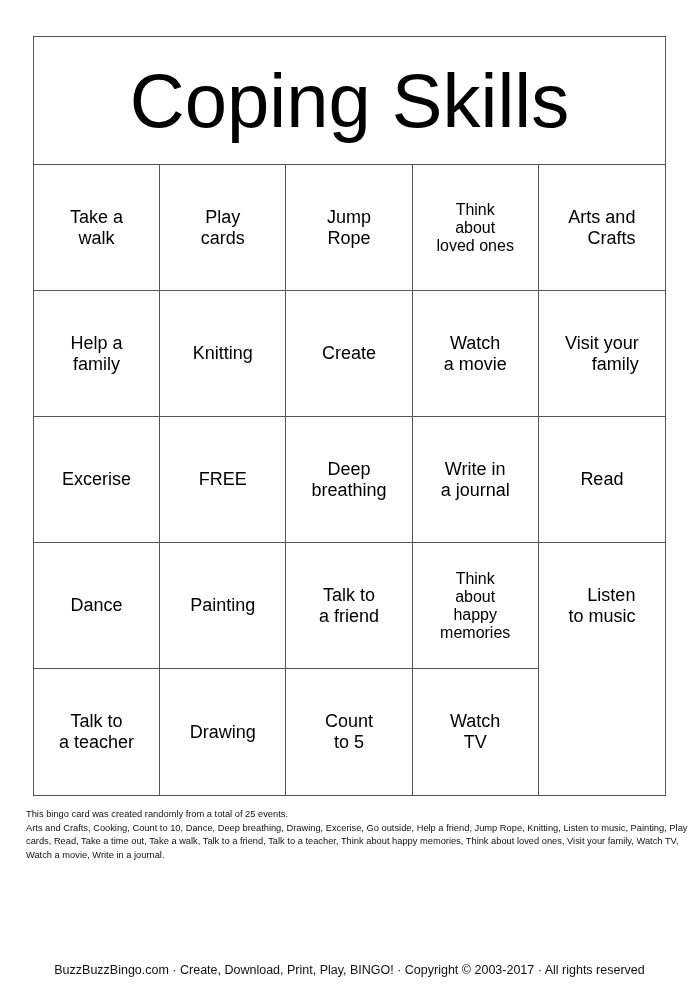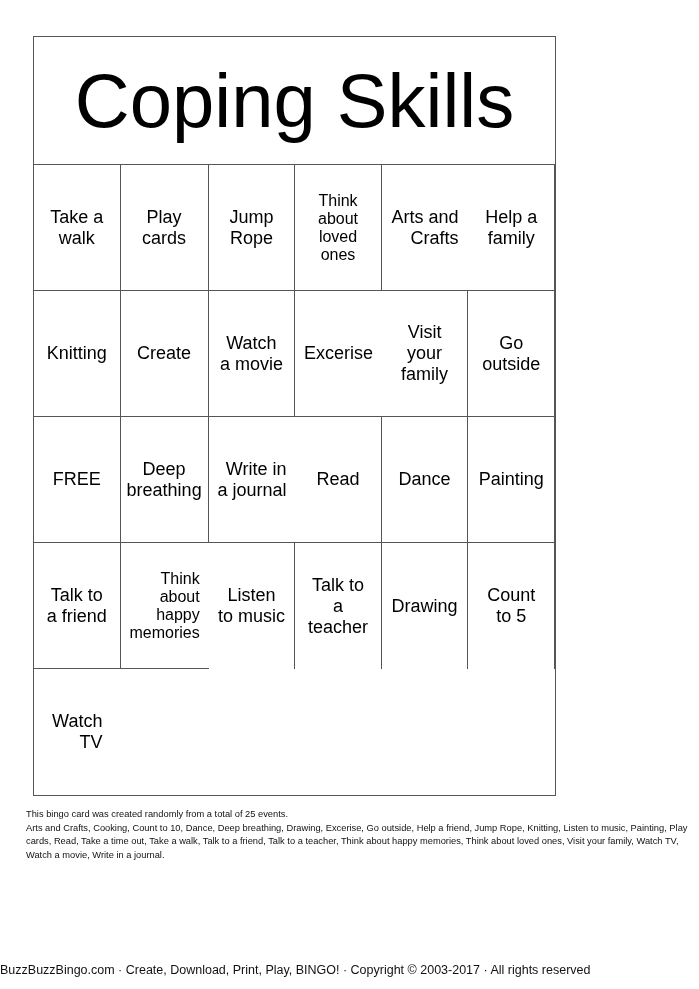--- a/index.html
+++ b/index.html
@@ -1,25 +1,25 @@
 <!DOCTYPE html>
 <html><head>
 <meta charset="utf-8">
 <style>
   html, body { margin:0; padding:0; background:#ffffff; }
   body { width:699px; height:989px; position:relative; font-family:"Liberation Sans", sans-serif; color:#000; overflow:hidden; }
-  .card { position:absolute; left:33px; top:36px; width:523px; border:1px solid #555; box-sizing:border-box; }
+  .card { position:absolute; left:33px; top:36px; width:633px; border:1px solid #555; box-sizing:border-box; }
   .title { height:127px; border-bottom:1px solid #555; display:flex; align-items:center; justify-content:center; font-size:76px; letter-spacing:0px; }
-  .grid { display:grid; grid-template-columns:repeat(6, 1fr); }
+  .grid { display:grid; grid-template-columns:repeat(5, 1fr); }
   .cell { height:126px; border-right:1px solid #555; border-bottom:1px solid #555; display:flex; align-items:center; justify-content:center; text-align:center; font-size:18px; line-height:21px; white-space:pre-line; box-sizing:border-box; padding:0 6px; }
   .cell.small { font-size:16px; line-height:18px; }
   .cell:nth-child(5n) { border-right:none;text-align:right; }
   .cell.last-row { border-bottom:none; }
   .notes { position:absolute; left:26px; top:808px; width:680px; font-size:9.3px; line-height:13.5px; color:#111; }
-  .footer { position:absolute; left:0; width:699px; top:963px; text-align:left; font-size:12.5px; color:#111; }
+  .footer { position:absolute; left:0; width:699px; top:963px; text-align:center; font-size:12.5px; color:#111; }
 </style>
 </head>
 <body>
 
 <div class="card">
   <div class="title">Coping Skills</div>
   <div class="grid" id="grid">
       <div class="cell">Take a
 walk</div>
       <div class="cell">Play
@@ -30,24 +30,23 @@
 about
 loved ones</div>
       <div class="cell">Arts and
 Crafts</div>
       <div class="cell">Help a
 family</div>
       <div class="cell">Knitting</div>
       <div class="cell">Create</div>
       <div class="cell">Watch
 a movie</div>
-      <div class="cell">Excerise</div>
       <div class="cell">Visit your
 family</div>
-      <div class="cell">Go outside</div>
+      <div class="cell">Excerise</div>
       <div class="cell">FREE</div>
       <div class="cell">Deep
 breathing</div>
       <div class="cell">Write in
 a journal</div>
       <div class="cell">Read</div>
       <div class="cell">Dance</div>
       <div class="cell">Painting</div>
       <div class="cell">Talk to
 a friend</div>

